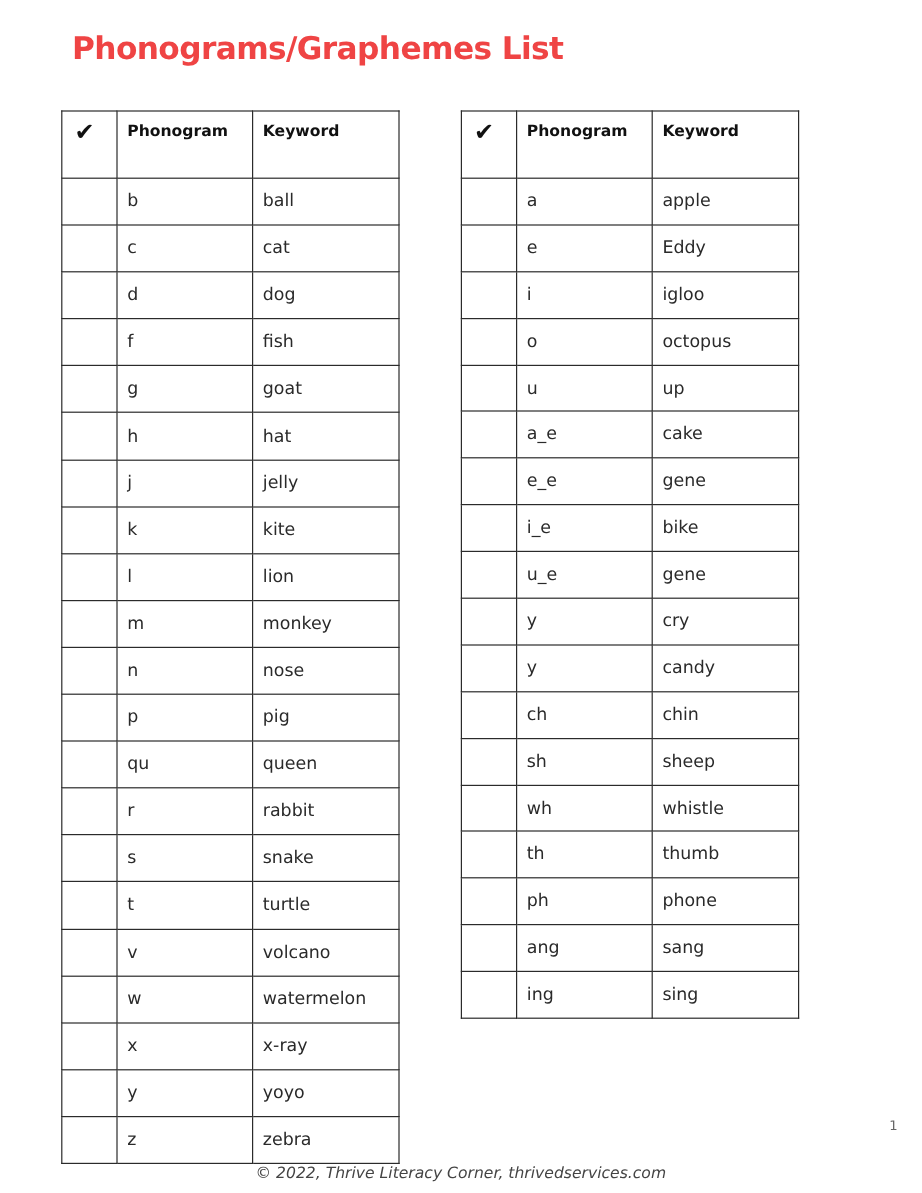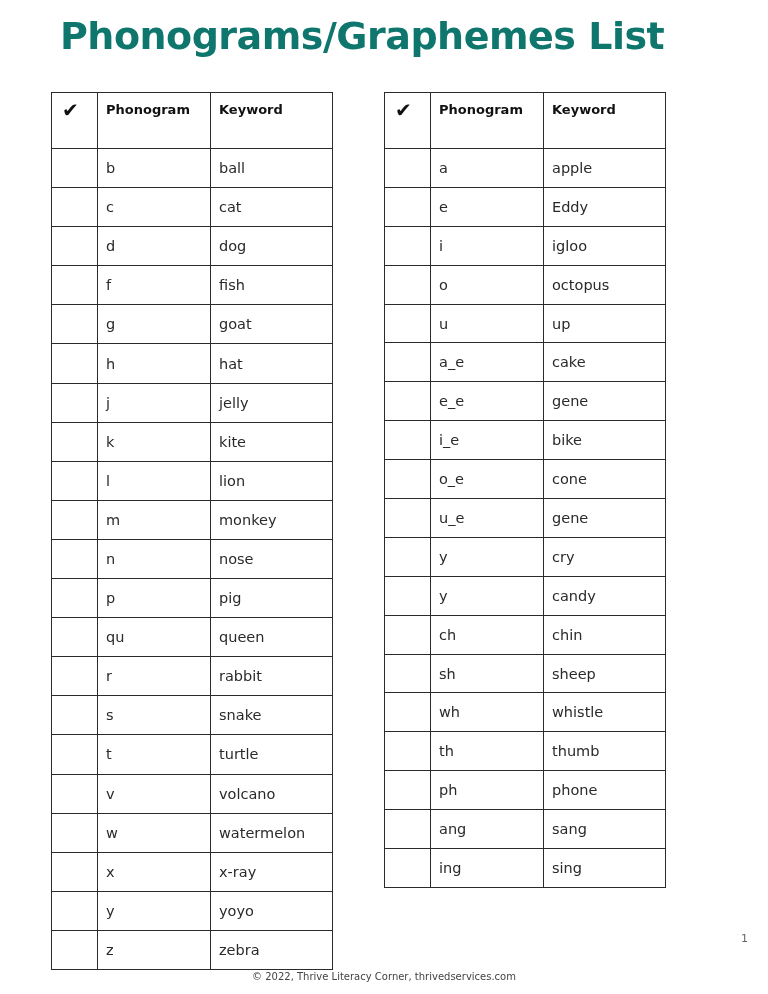--- a/index.html
+++ b/index.html
@@ -1,35 +1,35 @@
 <!DOCTYPE html>
 <html><head>
   <meta charset="utf-8">
   <style>
     html, body { margin: 0; padding: 0; background: #ffffff; }
     body { width: 768px; height: 994px; position: relative; overflow: hidden;
            font-family: "DejaVu Sans", "Liberation Sans", sans-serif; color: #1a1a1a; }
-    .title { position: absolute; left: 60px; top: 14px; margin: 0;
-             font-family: "DejaVu Sans", sans-serif; font-weight: bold; font-size: 38px;
-             letter-spacing: -0.5px; color: #0f766e; }
+    .title { position: absolute; left: 60px; top: 26px; margin: 0;
+             font-family: "DejaVu Sans", sans-serif; font-weight: bold; font-size: 26px;
+             letter-spacing: -0.5px; color: #ef4444; }
     table.pg { position: absolute; border-collapse: collapse; table-layout: fixed; }
     table.pg td, table.pg th { border: 1.3px solid #2b2b2b; padding: 0 0 0 8px;
              text-align: left; vertical-align: middle; font-size: 14.5px; font-weight: normal;
              color: #2a2a2a; overflow: hidden; white-space: nowrap; }
     table.pg th { font-weight: bold; font-size: 13px; color: #111; height: 46px; vertical-align: top; padding-top: 9px; }
     table.pg th.chk { font-size: 20px; padding-left: 10px; padding-top: 5px; }
     #table-left { left: 51px; top: 92px; width: 281px; }
     #table-right { left: 384px; top: 92px; width: 281px; }
     table.pg col.c1 { width: 46px; }
     table.pg col.c2 { width: 113px; }
     table.pg col.c3 { width: 122px; }
     #table-left td { height: 38.1px; }
     #table-right td { height: 37.9px; }
     .footer { position: absolute; left: 0; width: 768px; top: 971px; text-align: center;
-              font-size: 10px; color: #444; }
+              font-size: 13px; color: #444; font-style: italic; }
     .page-num { position: absolute; left: 741px; top: 932px; font-size: 11px; color: #666; }
   </style>
 </head>
 <body>
 
 <h1 class="title">Phonograms/Graphemes List</h1>
 
 <table class="pg" id="table-left">
   <colgroup>
       <col class="c1">
@@ -201,25 +201,20 @@
         <td>e_e</td>
         <td>gene</td>
       </tr>
       <tr>
         <td></td>
         <td>i_e</td>
         <td>bike</td>
       </tr>
       <tr>
         <td></td>
-        <td>o_e</td>
-        <td>cone</td>
-      </tr>
-      <tr>
-        <td></td>
         <td>u_e</td>
         <td>gene</td>
       </tr>
       <tr>
         <td></td>
         <td>y</td>
         <td>cry</td>
       </tr>
       <tr>
         <td></td>

